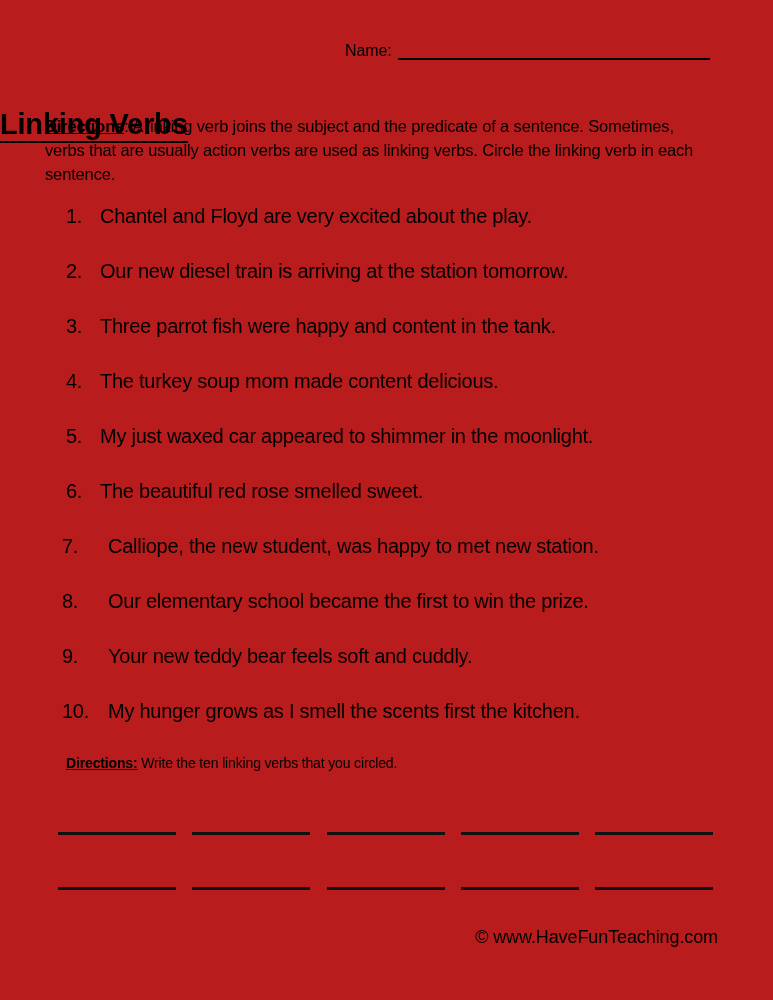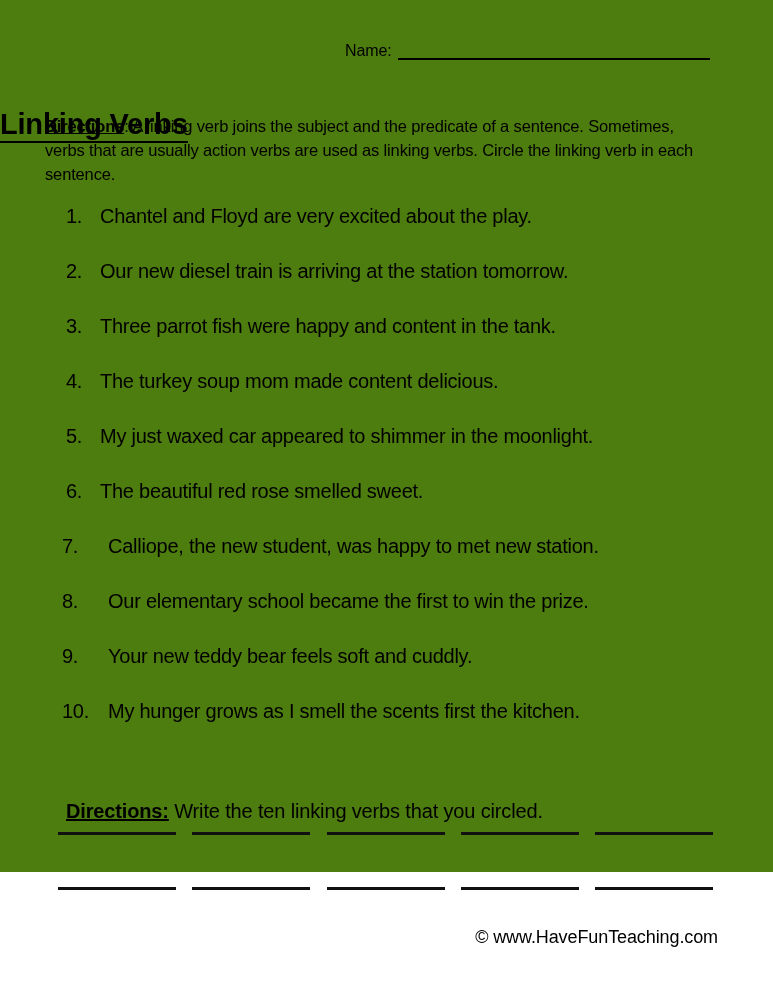--- a/index.html
+++ b/index.html
@@ -13,22 +13,22 @@
     height: 1000px;
     position: relative;
     font-family: "Liberation Sans", sans-serif;
     color: #000000;
     overflow: hidden;
   }
 
   .page {
     position: relative;
     width: 773px;
-    height: 872px;
-    background: #4d7c0f;
+    height: 1000px;
+    background: #b91c1c;
   }
 
   
   .name-row {
     position: absolute;
     left: 345px;
     top: 42px;
     display: flex;
     align-items: flex-end;
     width: 365px;
@@ -112,22 +112,22 @@
     top: 0;
   }
   .q-text.wide {
     left: 108px;
   }
 
   
   .directions-bottom {
     position: absolute;
     left: 66px;
-    top: 800px;
-    font-size: 20px;
+    top: 752px;
+    font-size: 14px;
     line-height: 22px;
     letter-spacing: -0.15px;
     white-space: nowrap;
   }
   .dir-label2 {
     font-weight: bold;
     text-decoration: underline;
     text-underline-offset: 1px;
   }
 

